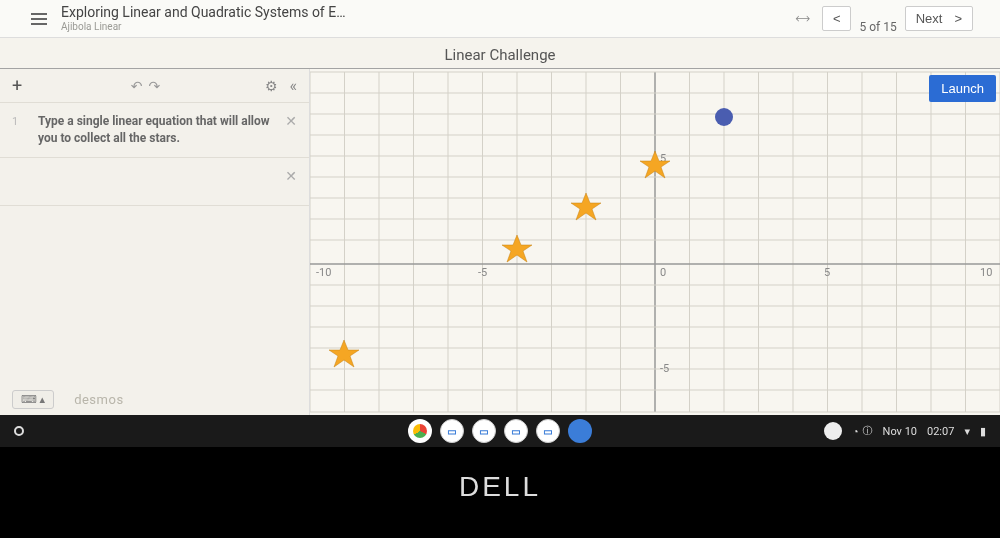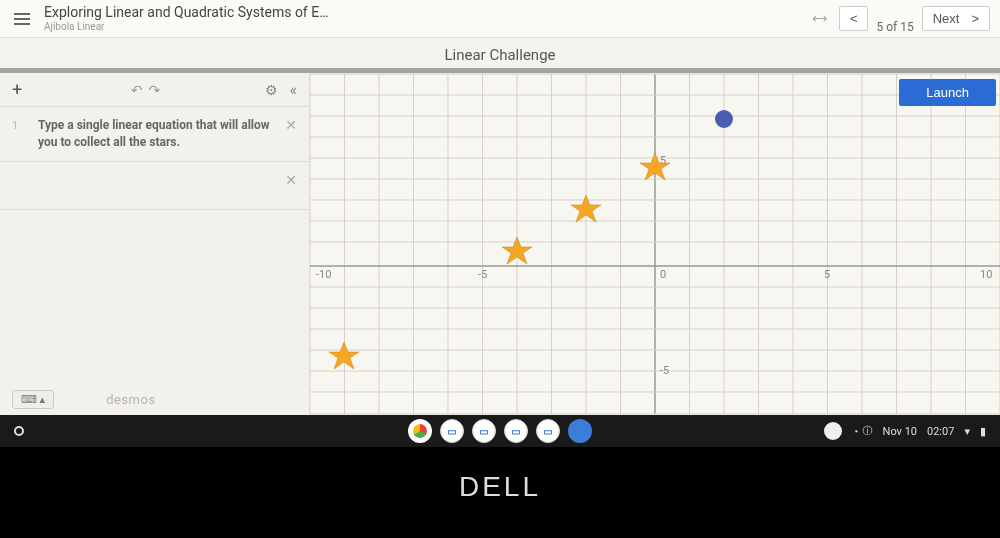--- a/index.html
+++ b/index.html
@@ -18,21 +18,21 @@
       background: #f5f3ed;
       display: flex;
       flex-direction: column;
     }
     .topbar {
       height: 38px;
       background: #fafaf7;
       border-bottom: 1px solid #ddd;
       display: flex;
       align-items: center;
-      padding: 0 10px;
+      padding: 0 27px;
       gap: 10px;
     }
     .menu-icon {
       display: flex;
       flex-direction: column;
       gap: 3px;
       cursor: pointer;
       padding: 4px;
     }
     .menu-icon span {
@@ -84,21 +84,21 @@
     .next-btn {
       display: flex;
       align-items: center;
       gap: 12px;
     }
     .section-title {
       text-align: center;
       font-size: 15px;
       padding: 8px 0 4px;
       color: #555;
-      border-bottom: 5px solid #a3a3a3;
+      border-bottom: 1px solid #a3a3a3;
     }
     .content {
       flex: 1;
       display: flex;
       overflow: hidden;
     }
     .left-pane {
       width: 310px;
       border-right: 1px solid #ddd;
       background: #f3f1eb;
@@ -172,40 +172,39 @@
       color: #777;
       display: flex;
       align-items: center;
       gap: 3px;
       cursor: pointer;
     }
     .desmos {
       font-size: 13px;
       color: #b8b5aa;
       letter-spacing: 0.5px;
-      margin-left: 32px;
     }
     .graph {
       flex: 1;
       position: relative;
       background: #f8f6f0;
     }
     .grid line { stroke: #d4d1c8; stroke-width: 1; }
     .grid line.axis { stroke: #999; stroke-width: 1.5; }
     .tick { fill: #888; font-size: 11px; }
     .star { fill: #f5a623; stroke: #c48112; stroke-width: 0.5; }
     .ball { fill: #4a5db0; }
     .launch {
       position: absolute;
       top: 6px;
       right: 4px;
       background: #2b6cd4;
       color: #fff;
       border: none;
-      padding: 6px 27px;
+      padding: 6px 12px;
       font-size: 13px;
       cursor: pointer;
       border-radius: 2px;
     }
     .shelf {
       position: absolute;
       left: 0; right: 0;
       top: 415px;
       height: 32px;
       background: #1a1a1a;

